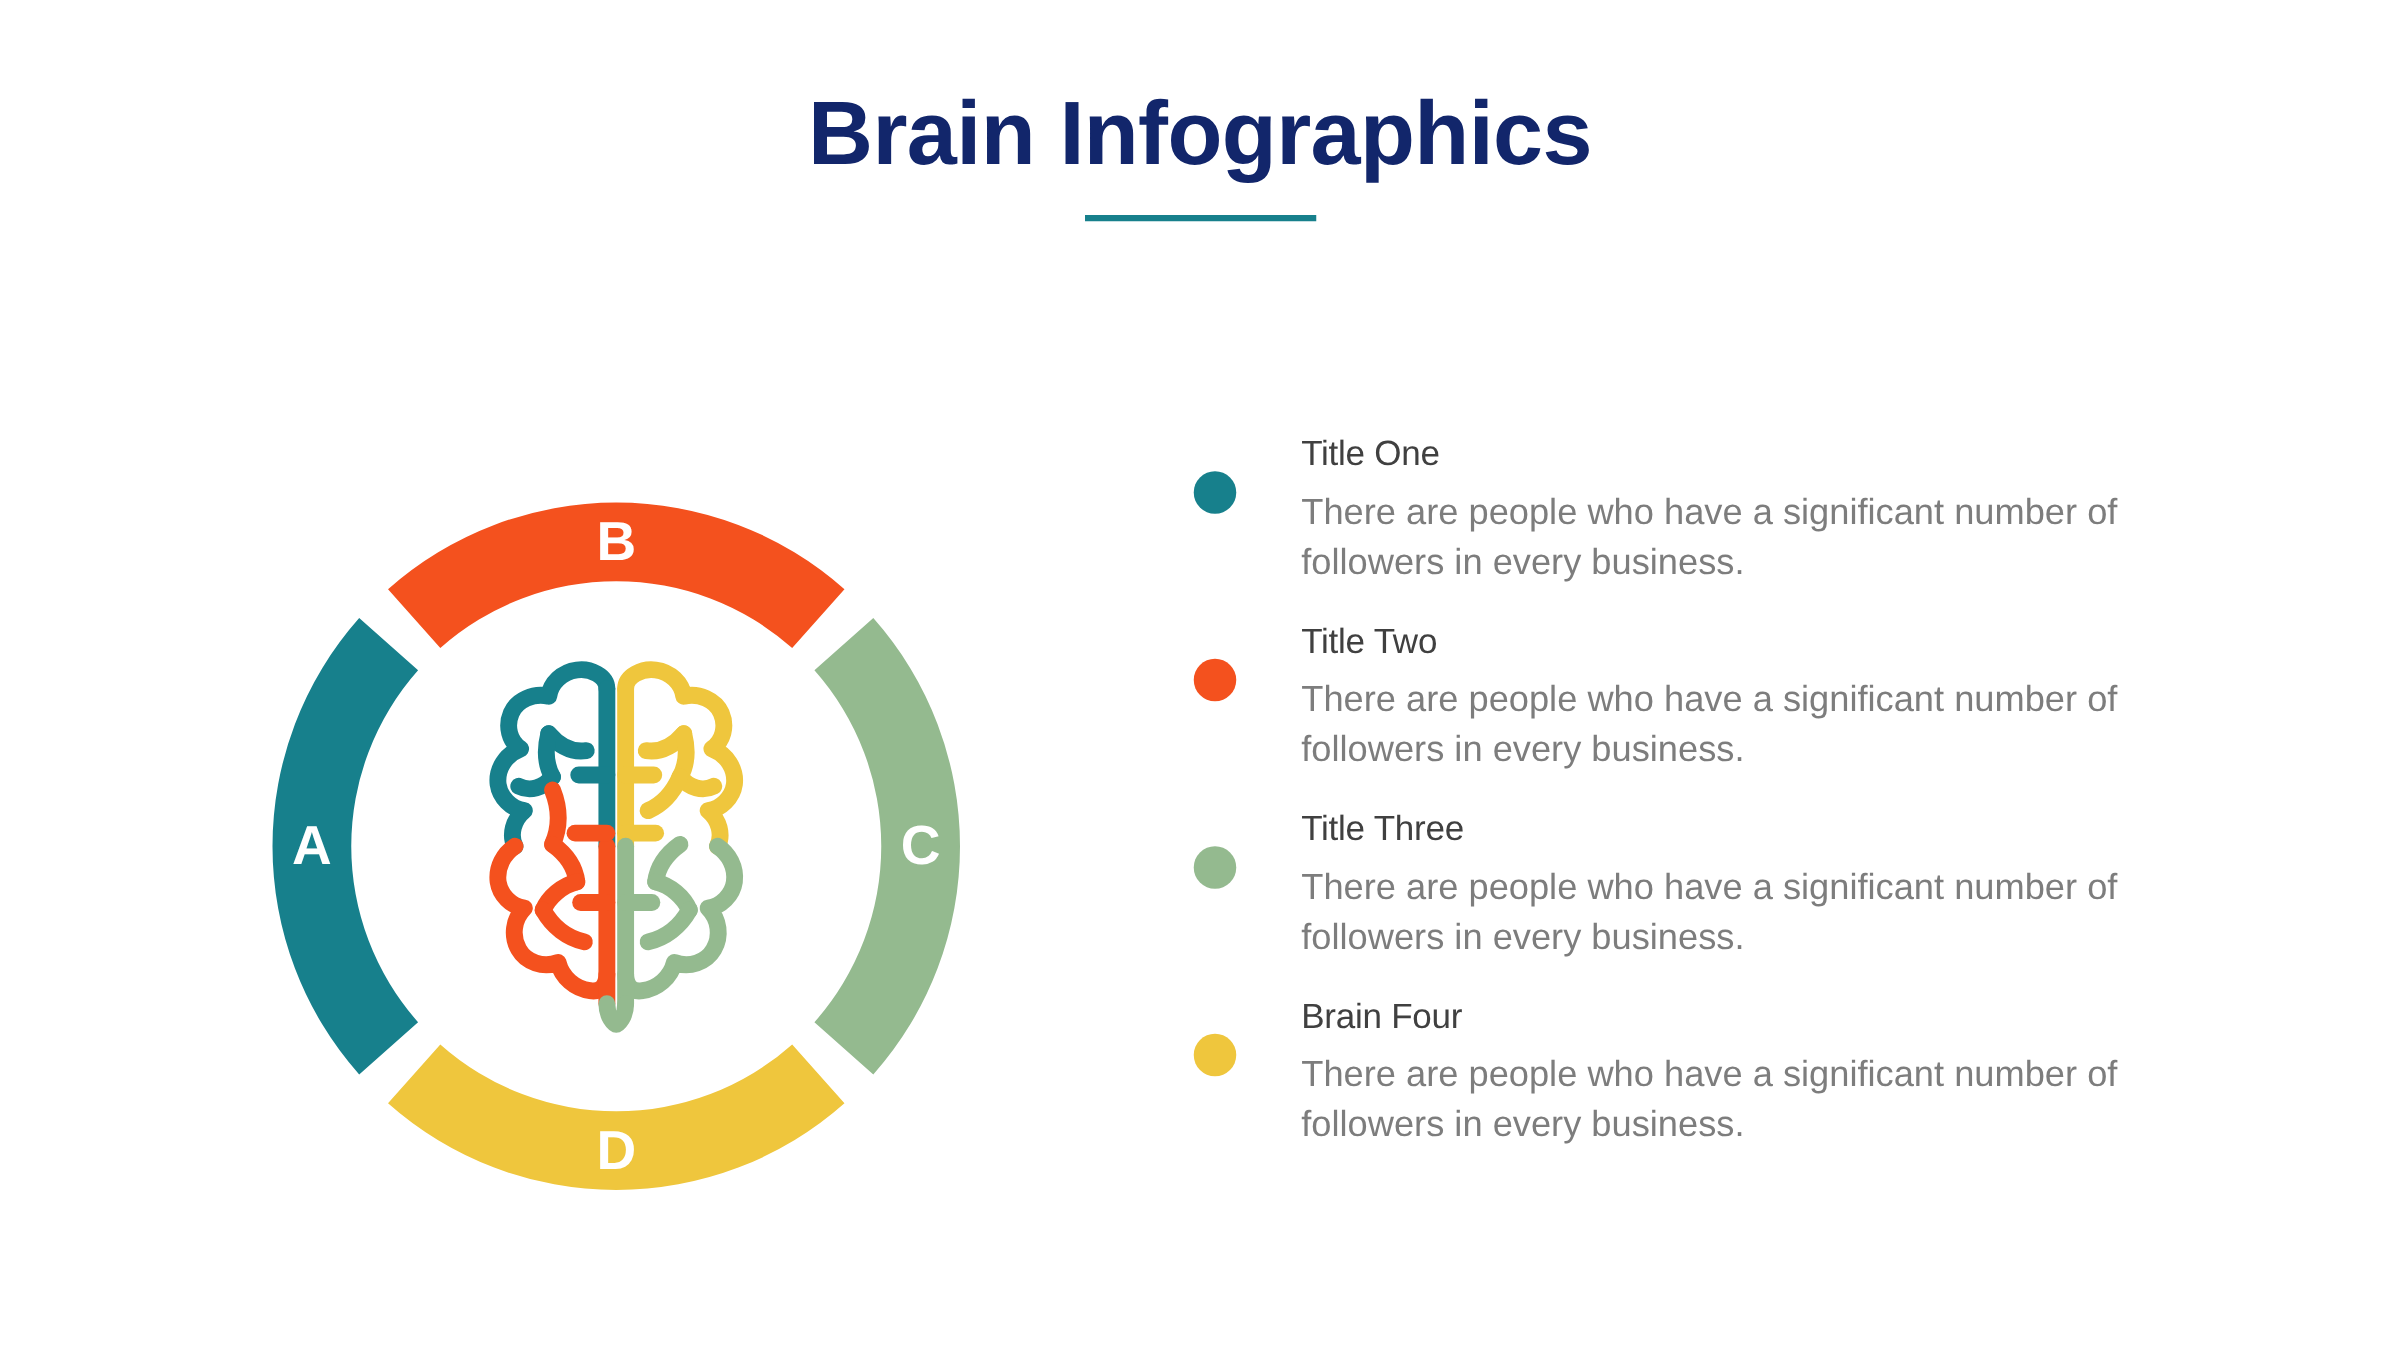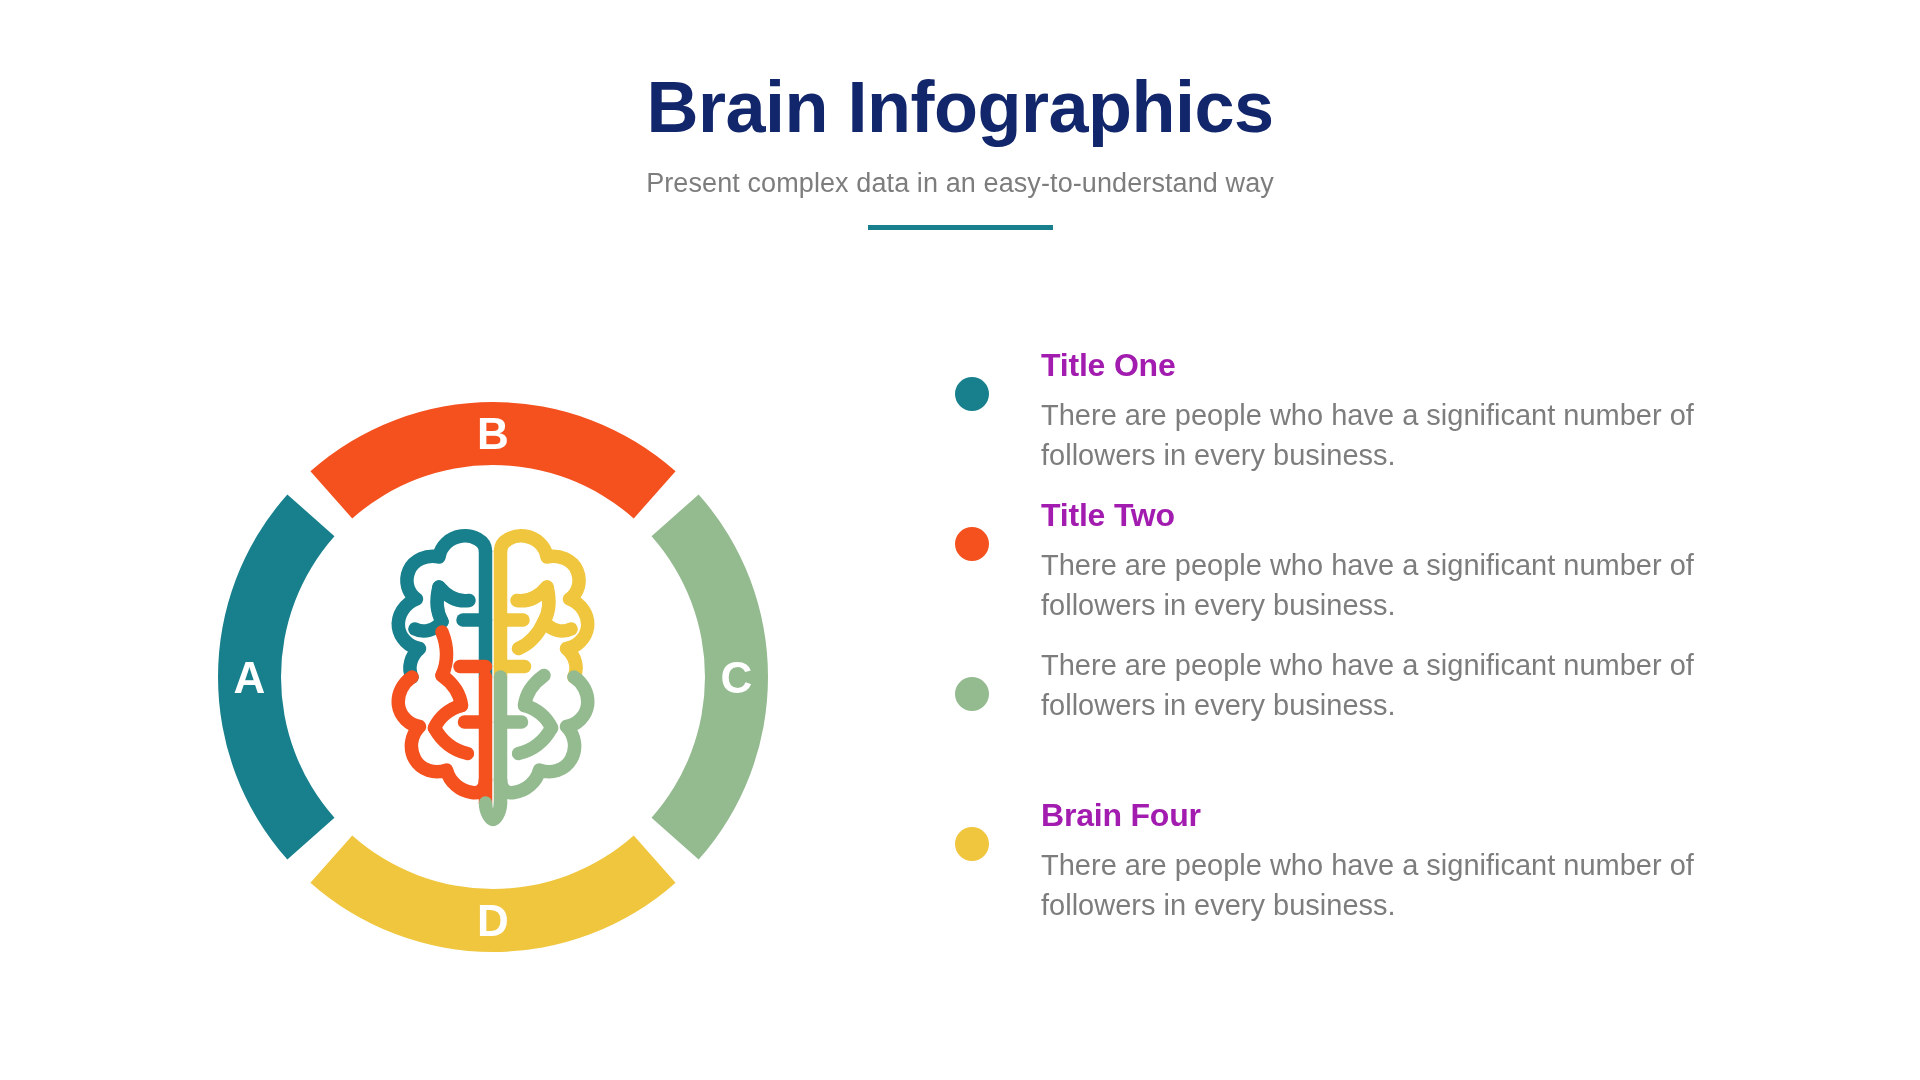--- a/index.html
+++ b/index.html
@@ -89,43 +89,42 @@
     justify-content:flex-start;
     padding-top:32px;
   }
   .bullet {
     width:34px; height:34px;
     border-radius:50%;
     display:block;
   }
   .txt-col { flex:1 1 auto; padding-top:0; }
   .item-title {
-    font-size:32px;
-    font-weight:bold;
-    color:#a21caf;
+    font-size:28px;
+    font-weight:normal;
+    color:#404040;
     line-height:1.25;
     margin-bottom:10px;
     letter-spacing:-0.2px;
   }
   .item-body {
     font-size:29px;
     font-weight:400;
     color:#7d7d7d;
     line-height:1.38;
     max-width:720px;
   }
 </style>
 </head>
 <body>
 
 <div id="slide">
 
   <div id="header">
     <div id="title" style="color: rgb(18, 38, 107);">Brain Infographics</div>
-    <div id="subtitle" style="color: rgb(125, 125, 125);">Present complex data in an easy-to-understand way</div>
     <div id="divider" style="background: rgb(23, 128, 140);"></div>
   </div>
 
   <div id="donut-wrap">
     <svg id="donut-svg" viewBox="0 0 690 690" xmlns="http://www.w3.org/2000/svg">
       <g id="donut-segments">
           <path d="M 139.35552511290376 527.5797084793664 A 275 275 0 0 1 139.35552511290356 162.42029152063375
        L 186.4668048143111 204.24764291772493 A 212 212 0 0 0 186.46680481431127 485.75235708227524 Z" fill="#17808C"></path>
           <path d="M 162.4202915206334 139.35552511290388 A 275 275 0 0 1 527.5797084793662 139.35552511290356
        L 485.75235708227507 186.4668048143111 A 212 212 0 0 0 204.24764291772465 186.46680481431133 Z" fill="#F4511E"></path>
@@ -233,20 +232,21 @@
         <div class="txt-col">
           <div class="item-title">Title Two</div>
           <div class="item-body">There are people who have a significant number of followers in every business.</div>
         </div>
       </div>
       <div class="item">
         <div class="bullet-col">
           <span class="bullet" style="background: rgb(148, 186, 143);"></span>
         </div>
         <div class="txt-col">
+          <div class="item-title">Title Three</div>
           <div class="item-body">There are people who have a significant number of followers in every business.</div>
         </div>
       </div>
       <div class="item">
         <div class="bullet-col">
           <span class="bullet" style="background: rgb(239, 198, 61);"></span>
         </div>
         <div class="txt-col">
           <div class="item-title">Brain Four</div>
           <div class="item-body">There are people who have a significant number of followers in every business.</div>

